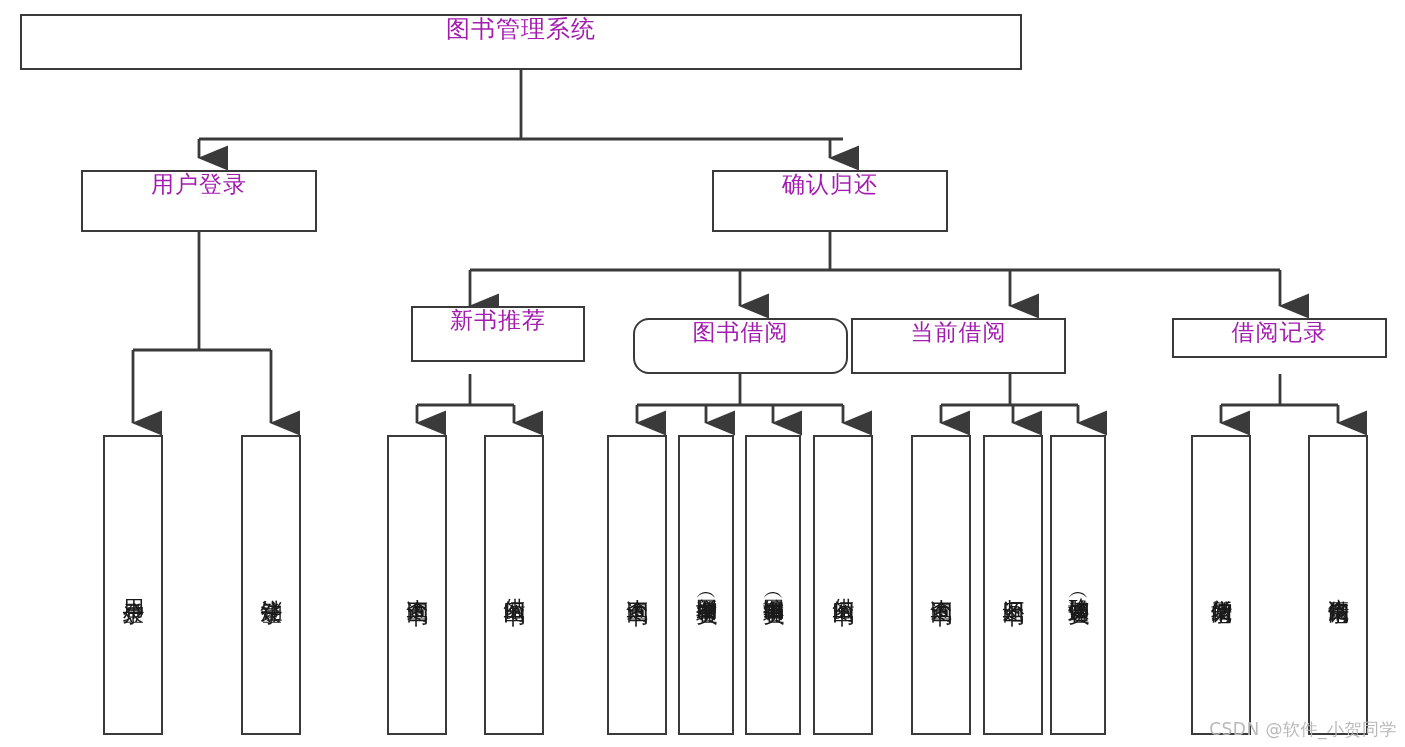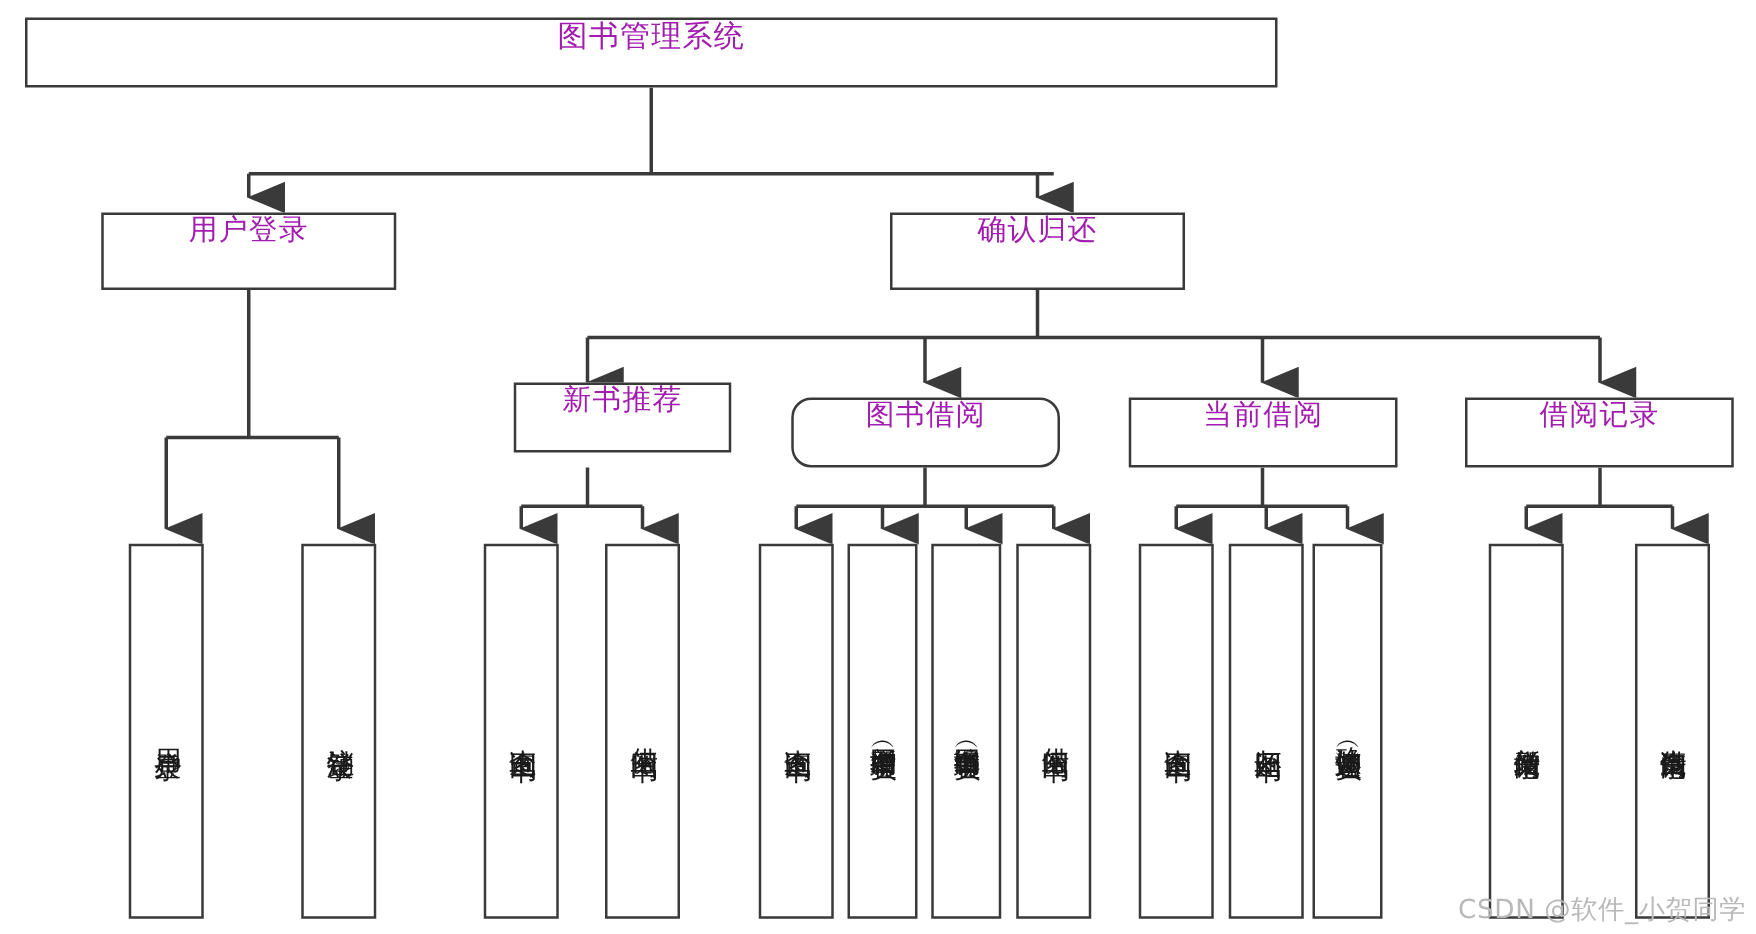--- a/index.html
+++ b/index.html
@@ -65,21 +65,21 @@
     text-align: center;
   }
   .leaf-label.tall {
     font-size: 21px;
     letter-spacing: 1px;
   }
   .watermark {
     position: absolute;
     right: 8px;
     bottom: 6px;
-    font-size: 21px;
+    font-size: 17px;
     color: #b9b9b9;
     letter-spacing: 0.5px;
     white-space: nowrap;
   }
 </style>
 </head>
 <body>
 
 <div id="canvas">
 
@@ -143,24 +143,24 @@
   <div class="node node-h" style="left:712px; top:170px; width:236px; height:62px;">
     <span>确认归还</span>
   </div>
 
   <div class="node node-h" style="left:363px; top:306px; width:174px; height:56px;margin-left:48px;">
     <span>新书推荐</span>
   </div>
   <div class="node node-h" style="left:633px; top:318px; width:215px; height:56px;border-radius:16px;">
     <span>图书借阅</span>
   </div>
-  <div class="node node-h" style="left:903px; top:318px; width:215px; height:56px;">
+  <div class="node node-h" style="left:851px; top:318px; width:215px; height:56px;">
     <span>当前借阅</span>
   </div>
-  <div class="node node-h" style="left:1172px; top:318px; width:215px; height:56px;">
+  <div class="node node-h" style="left:1172px; top:318px; width:215px; height:40px;">
     <span>借阅记录</span>
   </div>
 
   <div class="leaf" style="left:103px; top:435px; width:60px; height:300px;">
     <span class="leaf-label">用户登录</span>
   </div>
   <div class="leaf" style="left:241px; top:435px; width:60px; height:300px;">
     <span class="leaf-label">注销登录</span>
   </div>
 

